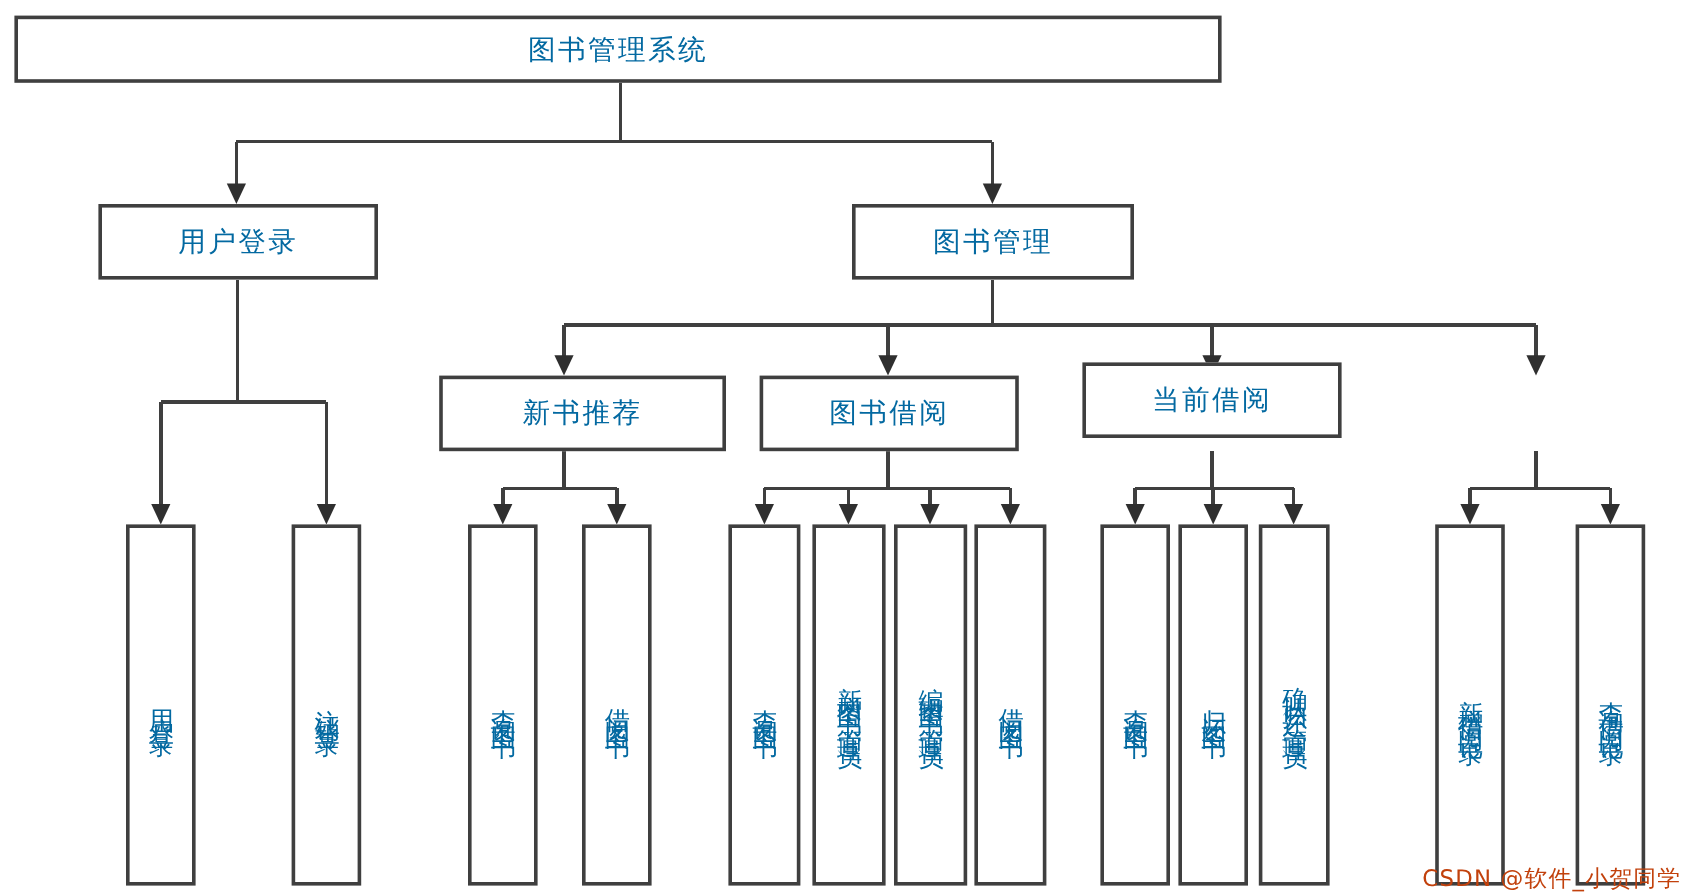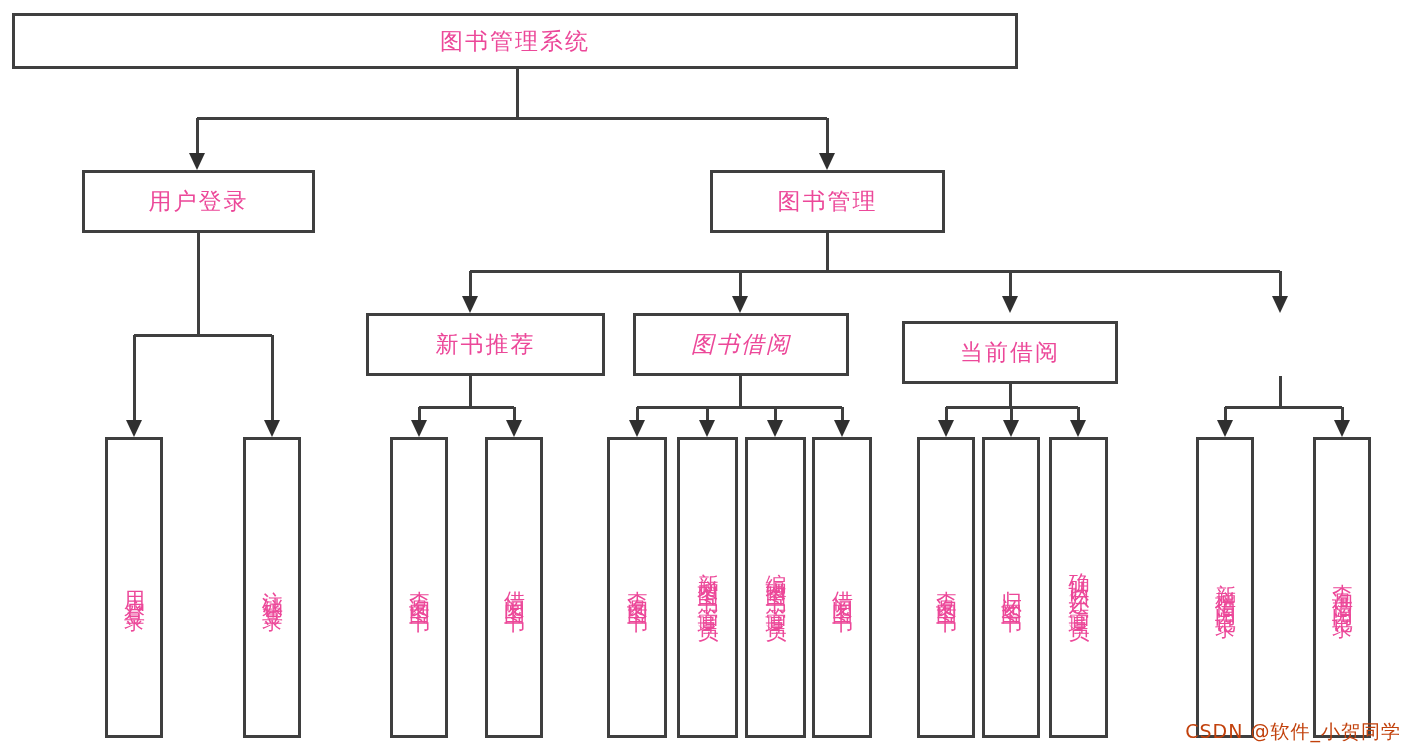--- a/index.html
+++ b/index.html
@@ -15,21 +15,21 @@
     position: absolute;
     left: 0; top: 0;
     width: 1405px; height: 747px;
     pointer-events: none;
   }
   .box {
     position: absolute;
     box-sizing: border-box;
     border: 3px solid #3f3f3f;
     background: #ffffff;
-    color: #ec4899;
+    color: #0369a1;
     display: flex;
     align-items: center;
     justify-content: center;
     font-size: 23px;
     letter-spacing: 2px;
     white-space: nowrap;
   }
   .leaf {
     writing-mode: vertical-rl;
     text-orientation: mixed;
@@ -82,22 +82,22 @@
       <polygon points="1334,420 1350,420 1342,437"></polygon>
     </g>
   </svg>
 
   <div class="box" style="left:12px; top:13px; width:1006px; height:56px;">图书管理系统</div>
 
   <div class="box" style="left:82px; top:170px; width:233px; height:63px;">用户登录</div>
   <div class="box" style="left:710px; top:170px; width:235px; height:63px;font-family:Liberation Mono, monospace;">图书管理</div>
 
   <div class="box" style="left:366px; top:313px; width:239px; height:63px;">新书推荐</div>
-  <div class="box" style="left:633px; top:313px; width:216px; height:63px;font-style:italic;">图书借阅</div>
-  <div class="box" style="left:902px; top:321px; width:216px; height:63px;">当前借阅</div>
+  <div class="box" style="left:633px; top:313px; width:216px; height:63px;">图书借阅</div>
+  <div class="box" style="left:902px; top:302px; width:216px; height:63px;">当前借阅</div>
 
   <div class="box leaf" style="left:105px; top:437px; width:58px; height:301px;">用户登录</div>
   <div class="box leaf" style="left:243px; top:437px; width:58px; height:301px;">注销登录</div>
 
   <div class="box leaf" style="left:390px; top:437px; width:58px; height:301px;">查询图书</div>
   <div class="box leaf" style="left:485px; top:437px; width:58px; height:301px;">借阅图书</div>
 
   <div class="box leaf" style="left:607px; top:437px; width:60px; height:301px;">查询图书</div>
   <div class="box leaf" style="left:677px; top:437px; width:61px; height:301px;">新增图书（管理员）</div>
   <div class="box leaf" style="left:745px; top:437px; width:61px; height:301px;">编辑图书（管理员）</div>

